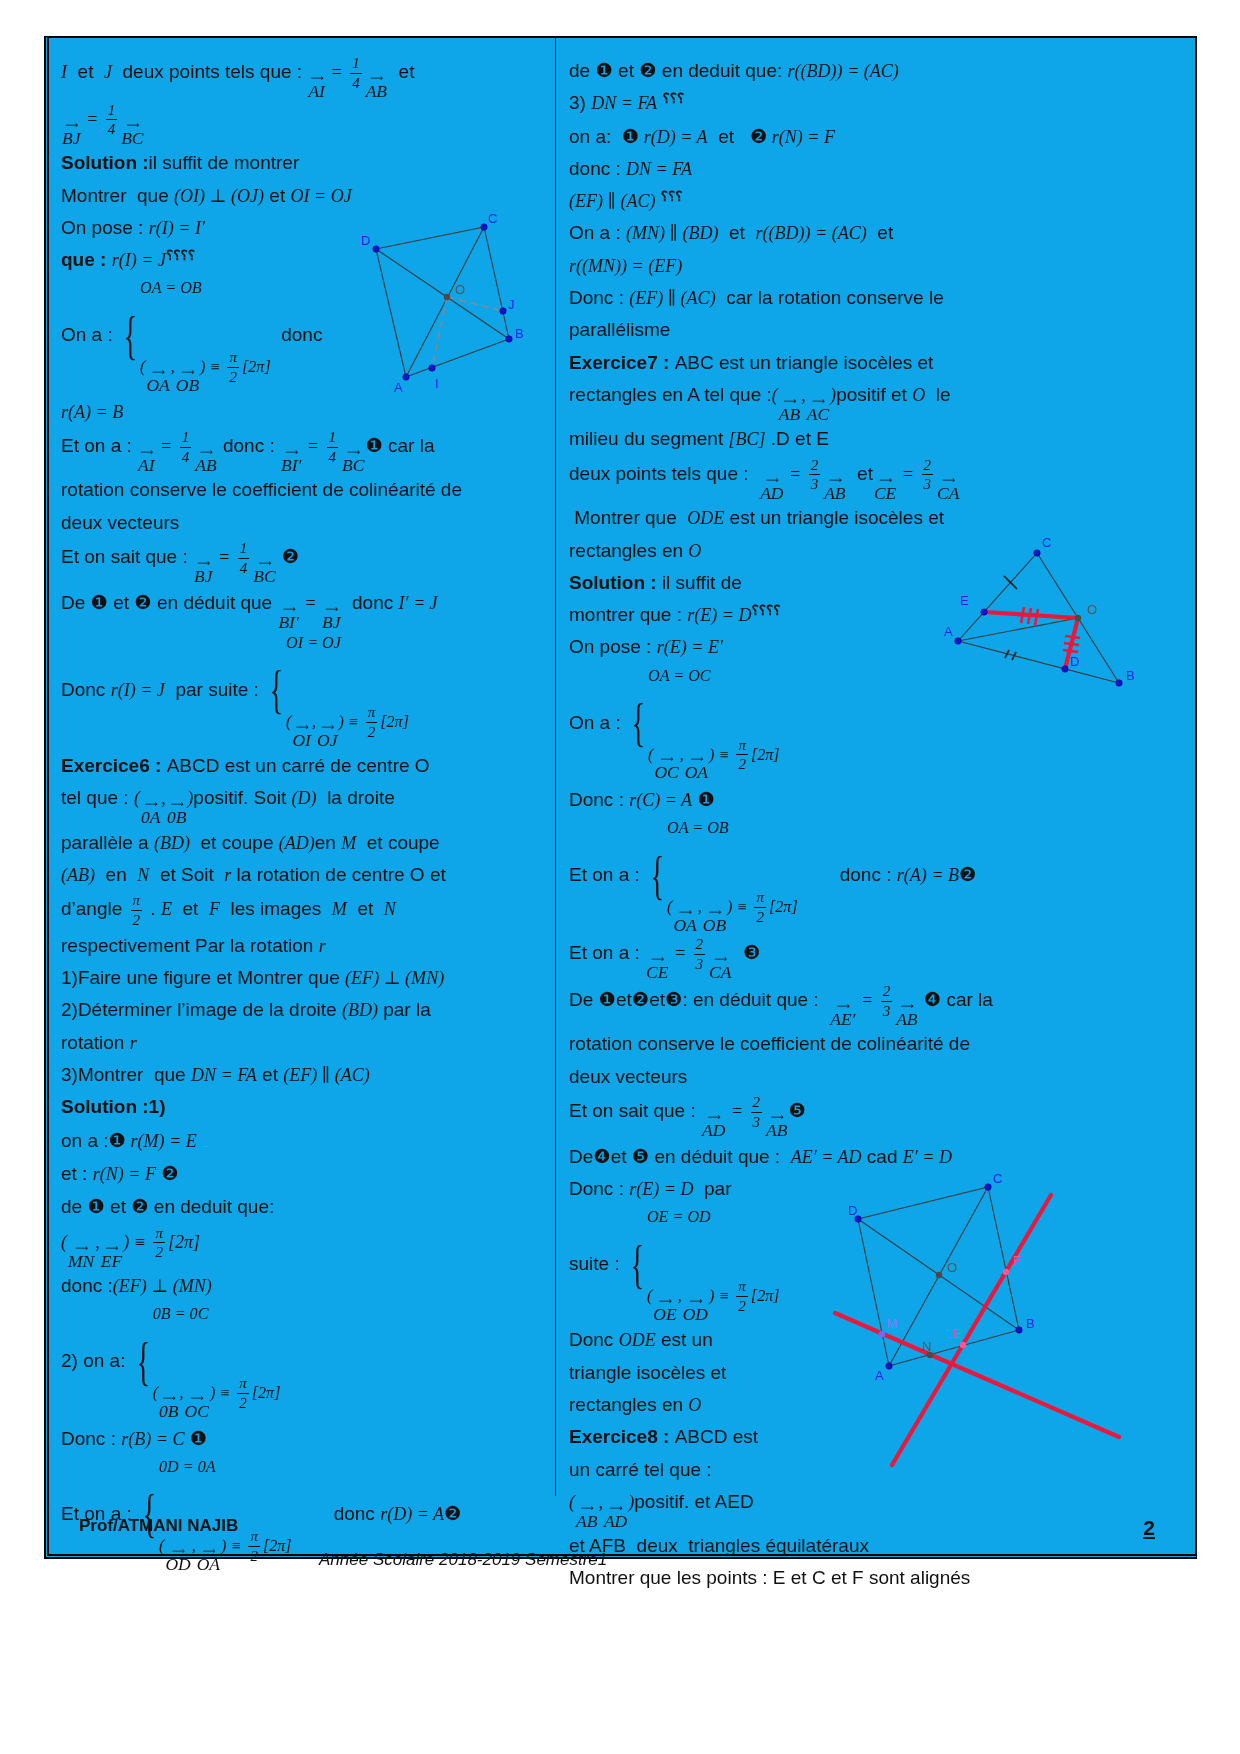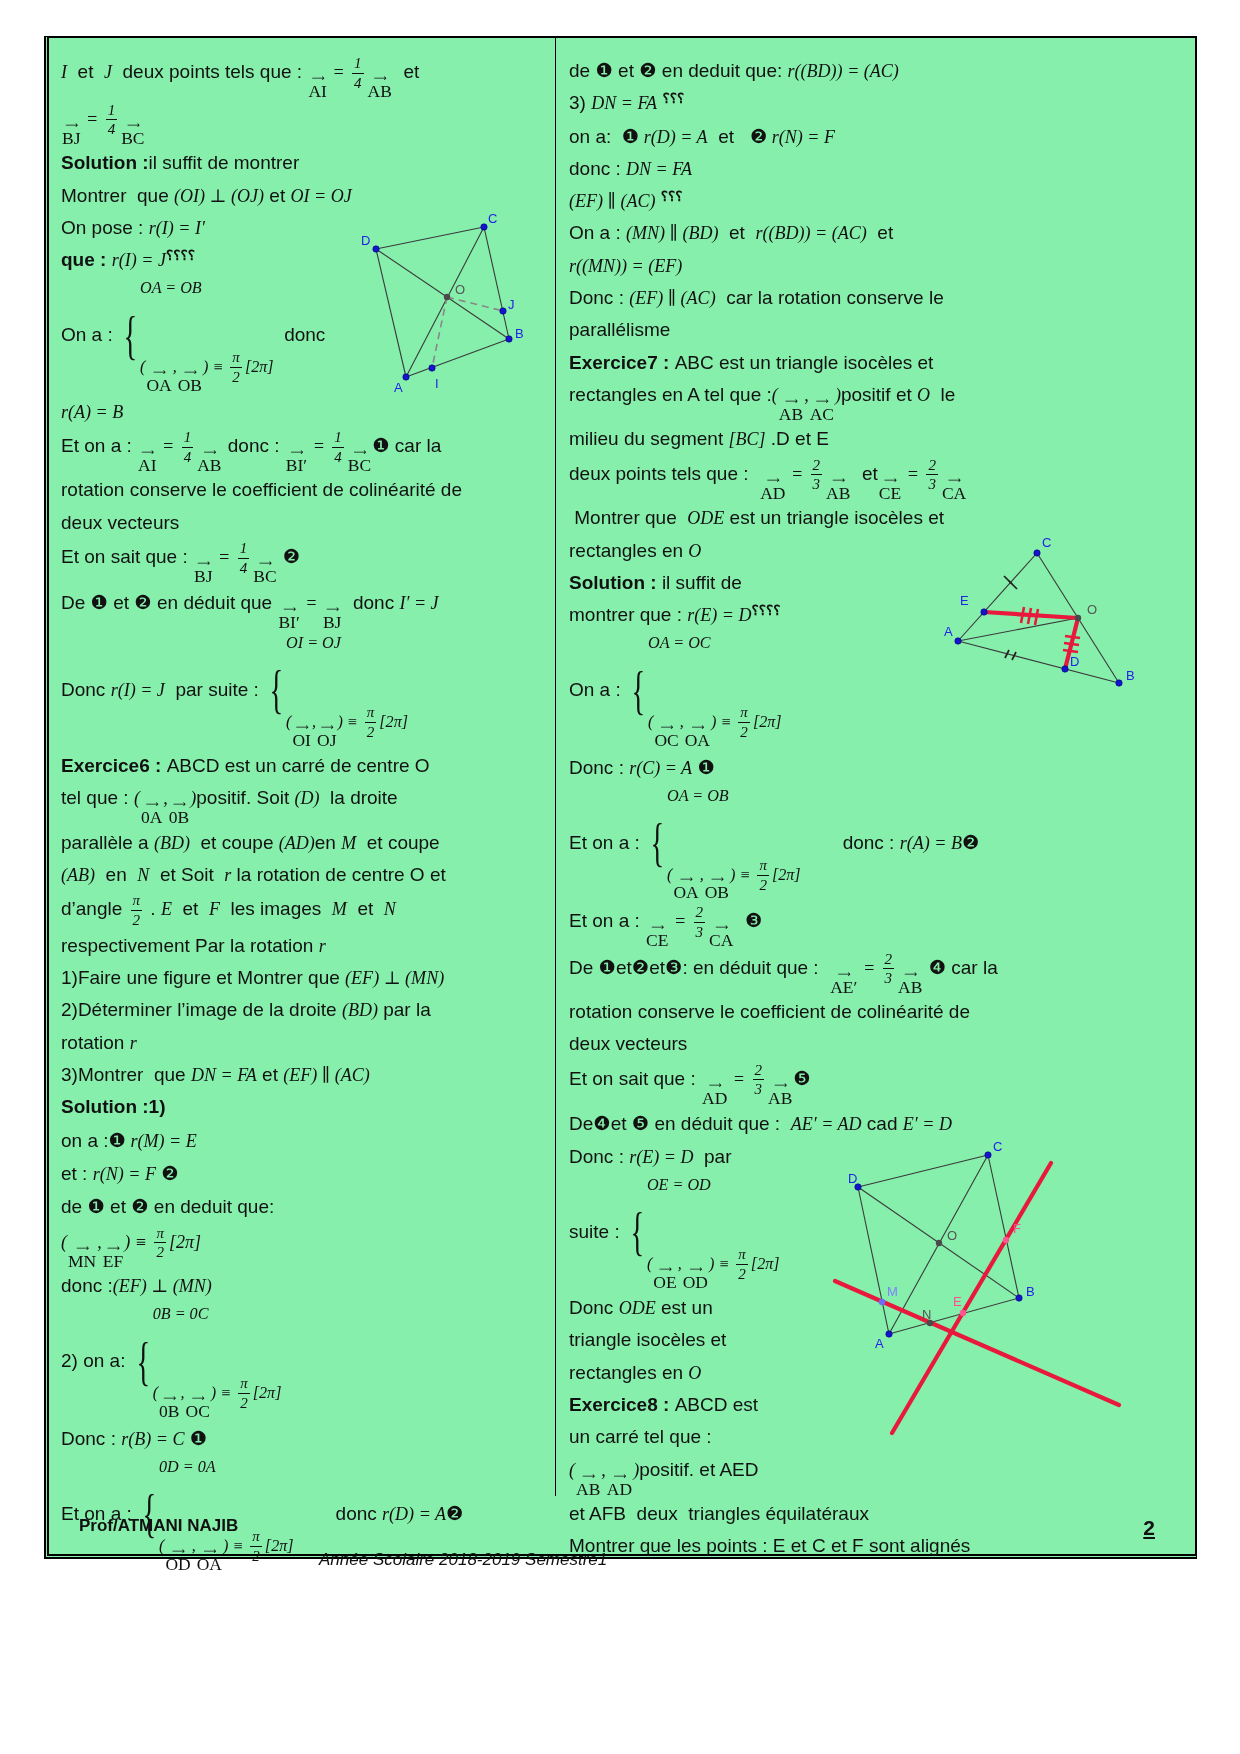--- a/index.html
+++ b/index.html
@@ -1,36 +1,36 @@
 <!DOCTYPE html>
 <html lang="fr"><head>
 <meta charset="utf-8">
 <style>
   html,body{margin:0;padding:0;}
   body{width:1240px;height:1754px;background:#fff;position:relative;
        font-family:"Liberation Sans", sans-serif;color:#111;}
   .frame{position:absolute;left:44px;top:36px;width:1153px;height:1523px;
          border-top:2px solid #000;border-right:2px solid #000;
          border-left:5px double #000;border-bottom:5px double #000;
-         box-sizing:border-box;background:#86efac;}
+         box-sizing:border-box;background:#0ea5e9;}
   .divider{position:absolute;left:506px;top:0;bottom:58px;width:1.4px;background:#000;}
   .col{position:absolute;top:16px;}
   .col-left{left:12px;width:486px;}
   .col-right{left:520px;width:620px;}
   .line{font-size:19px;line-height:1.7;white-space:pre-wrap;}
   .clr{clear:right;}
   .p-b{font-weight:bold;}
   .p-m{font-family:"Liberation Serif","DejaVu Serif",serif;font-style:italic;font-size:0.95em;}
   .p-k{font-size:1.02em;}
   .p-q{font-size:0.72em;vertical-align:6px;letter-spacing:1px;font-weight:bold;
        unicode-bidi:bidi-override;direction:ltr;}
   .p-v{display:inline-flex;flex-direction:column;align-items:center;line-height:1;
        vertical-align:-3px;margin:0 1px;}
   .v-ar{font-size:9px;line-height:5px;height:6px;letter-spacing:-1px;}
-  .v-b{font-family:"Liberation Serif","DejaVu Serif",serif;
+  .v-b{font-family:"Liberation Serif","DejaVu Serif",serif;font-style:italic;
        font-size:17.5px;line-height:1.05;}
   .p-f{display:inline-flex;flex-direction:column;align-items:center;vertical-align:middle;
        font-family:"Liberation Serif","DejaVu Serif",serif;font-style:italic;
        font-size:15px;line-height:1.25;margin:0 3px;}
   .f-d{border-top:1.4px solid #111;padding:0 2px;}
   .f-n{padding:0 2px;}
   .p-sp{display:inline-block;width:42px;}
   .p-sys{display:inline-flex;align-items:center;vertical-align:middle;margin:1px 0;}
   .sys-br{font-family:"Liberation Serif",serif;font-size:52px;font-weight:300;
           line-height:0.85;transform:scaleX(0.55);margin-right:-3px;}
@@ -167,20 +167,21 @@
           <text x="16" y="68" class="fl-lb">E</text>
           <text x="0" y="99" class="fl-lb">A</text>
           <text x="143" y="77" class="fl-lg">O</text>
           <text x="126" y="129" class="fl-lb">D</text>
           <text x="182" y="143" class="fl-lb">B</text>
         </svg>
       </span>
       <div class="line"><span class="p-t">rectangles en </span><span class="p-m">O</span></div>
       <div class="line"><span class="p-b">Solution : </span><span class="p-t">il suffit de</span></div>
       <div class="line"><span class="p-t">montrer que : </span><span class="p-m">r(E) = D</span><span class="p-q">؟؟؟؟</span></div>
+      <div class="line"><span class="p-t">On pose : </span><span class="p-m">r(E) = E′</span></div>
       <div class="line"><span class="p-t">On a : </span><span class="p-sys"><span class="sys-br">{</span><span class="sys-rows"><span class="sys-row"><span class="p-m">OA = OC</span></span><span class="sys-row"><span class="p-m">(</span><span class="p-v"><span class="v-ar">⟶</span><span class="v-b">OC</span></span><span class="p-m">,</span><span class="p-v"><span class="v-ar">⟶</span><span class="v-b">OA</span></span><span class="p-m">) ≡ </span><span class="p-f"><span class="f-n">π</span><span class="f-d">2</span></span><span class="p-m">[2π]</span></span></span></span></div>
       <div class="line"><span class="p-t">Donc : </span><span class="p-m">r(C) = A</span><span class="p-t"> </span><span class="p-k">❶</span></div>
       <div class="line clr"><span class="p-t">Et on a : </span><span class="p-sys"><span class="sys-br">{</span><span class="sys-rows"><span class="sys-row"><span class="p-m">OA = OB</span></span><span class="sys-row"><span class="p-m">(</span><span class="p-v"><span class="v-ar">⟶</span><span class="v-b">OA</span></span><span class="p-m">,</span><span class="p-v"><span class="v-ar">⟶</span><span class="v-b">OB</span></span><span class="p-m">) ≡ </span><span class="p-f"><span class="f-n">π</span><span class="f-d">2</span></span><span class="p-m">[2π]</span></span></span></span><span class="p-sp"></span><span class="p-t">donc : </span><span class="p-m">r(A) = B</span><span class="p-k">❷</span></div>
       <div class="line"><span class="p-t">Et on a : </span><span class="p-v"><span class="v-ar">⟶</span><span class="v-b">CE</span></span><span class="p-m"> = </span><span class="p-f"><span class="f-n">2</span><span class="f-d">3</span></span><span class="p-v"><span class="v-ar">⟶</span><span class="v-b">CA</span></span><span class="p-t">  </span><span class="p-k">❸</span></div>
       <div class="line"><span class="p-t">De </span><span class="p-k">❶</span><span class="p-t">et</span><span class="p-k">❷</span><span class="p-t">et</span><span class="p-k">❸</span><span class="p-t">: en déduit que :  </span><span class="p-v"><span class="v-ar">⟶</span><span class="v-b">AE′</span></span><span class="p-m"> = </span><span class="p-f"><span class="f-n">2</span><span class="f-d">3</span></span><span class="p-v"><span class="v-ar">⟶</span><span class="v-b">AB</span></span><span class="p-t"> </span><span class="p-k">❹</span><span class="p-t"> car la</span></div>
       <div class="line"><span class="p-t">rotation conserve le coefficient de colinéarité de</span></div>
       <div class="line"><span class="p-t">deux vecteurs</span></div>
       <div class="line"><span class="p-t">Et on sait que : </span><span class="p-v"><span class="v-ar">⟶</span><span class="v-b">AD</span></span><span class="p-m"> = </span><span class="p-f"><span class="f-n">2</span><span class="f-d">3</span></span><span class="p-v"><span class="v-ar">⟶</span><span class="v-b">AB</span></span><span class="p-k">❺</span></div>
       <div class="line"><span class="p-t">De</span><span class="p-k">❹</span><span class="p-t">et </span><span class="p-k">❺</span><span class="p-t"> en déduit que :  </span><span class="p-m">AE′ = AD</span><span class="p-t"> cad </span><span class="p-m">E′ = D</span></div>
       <span class="figfloat" style="width: 360px; height: 292px;">

